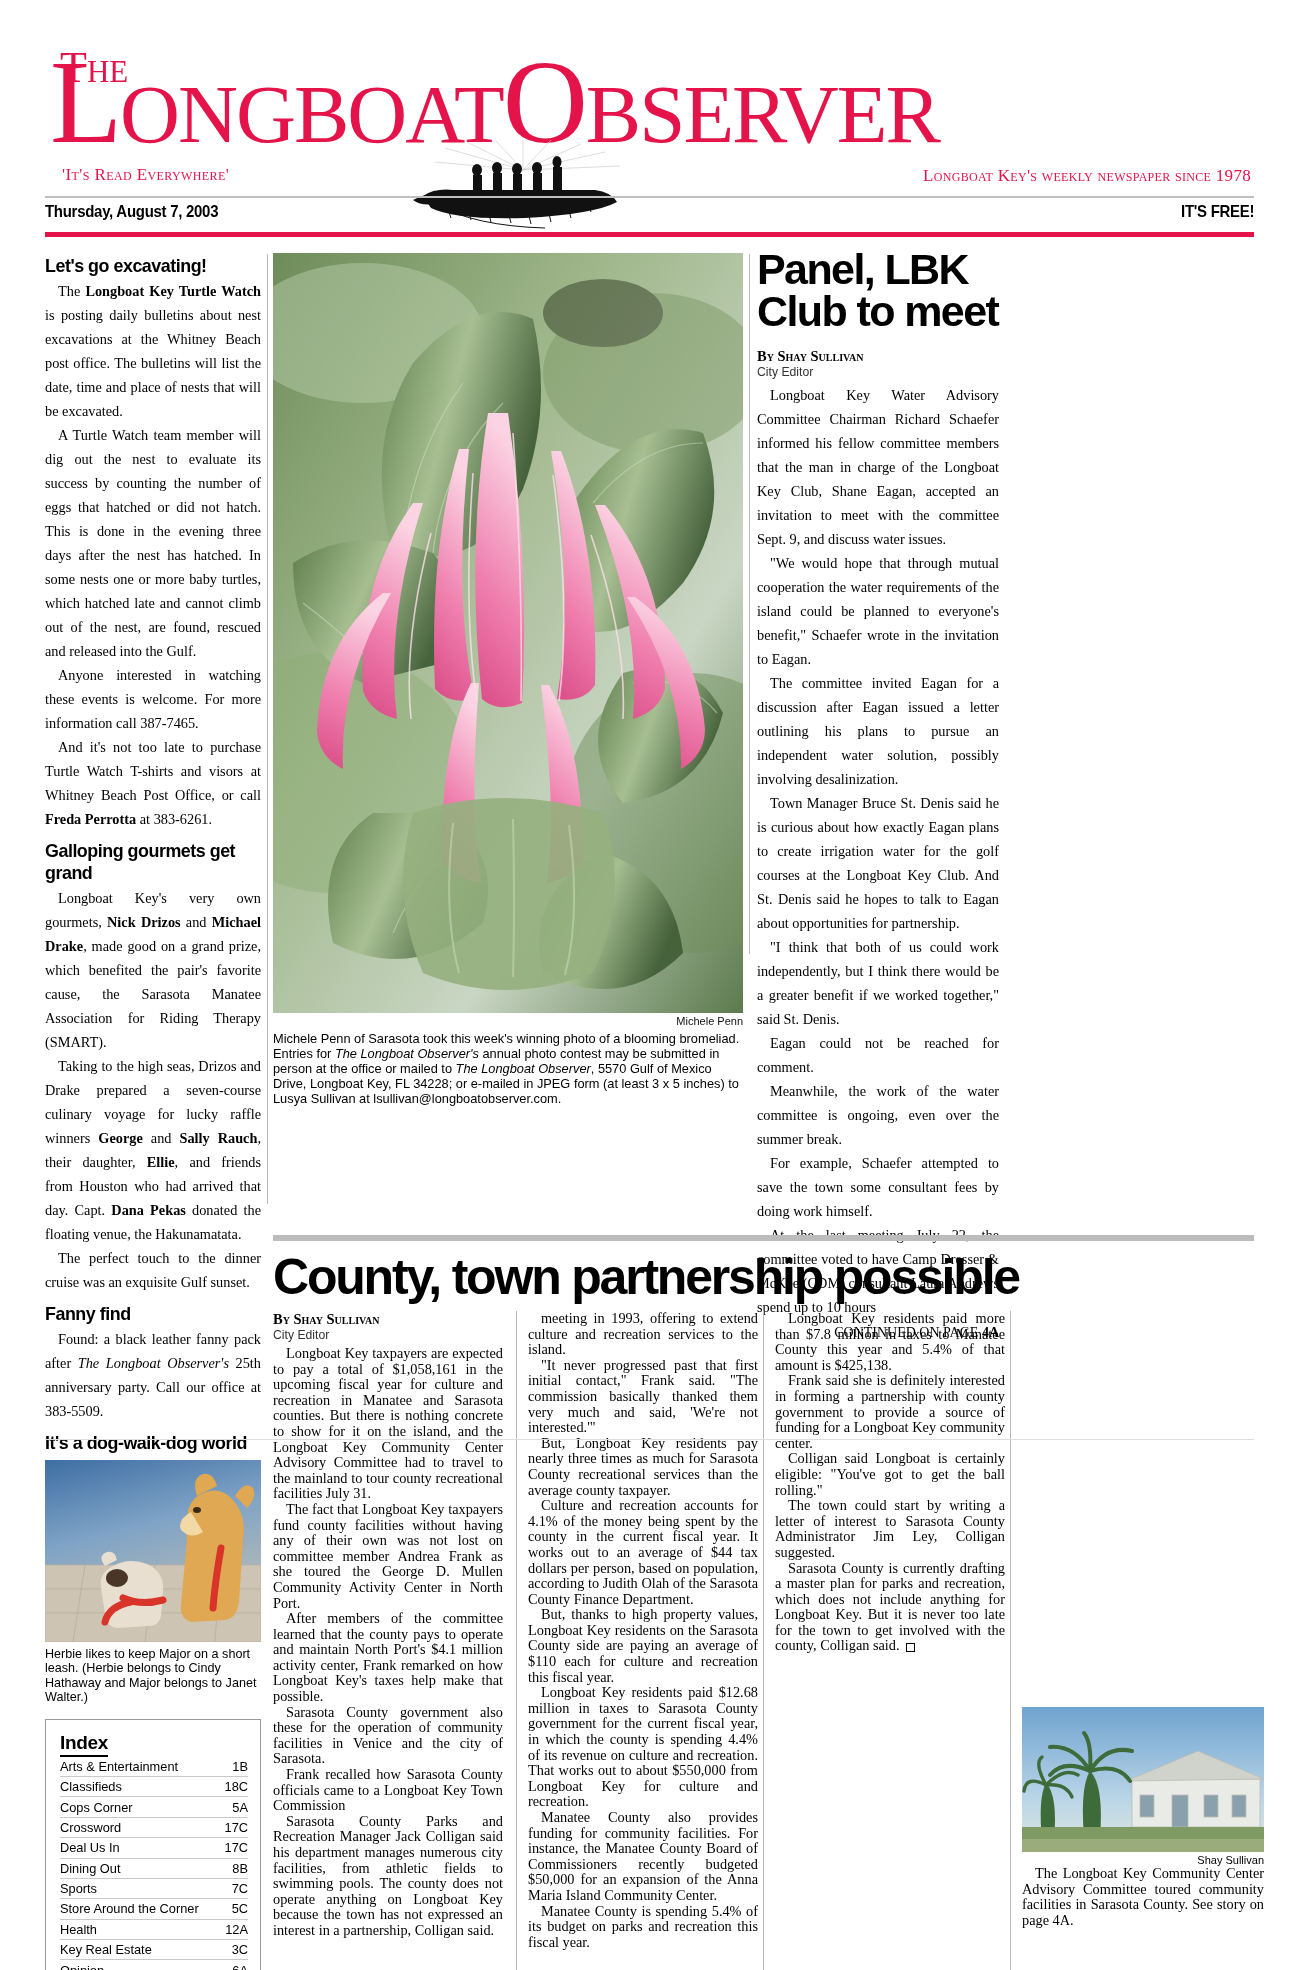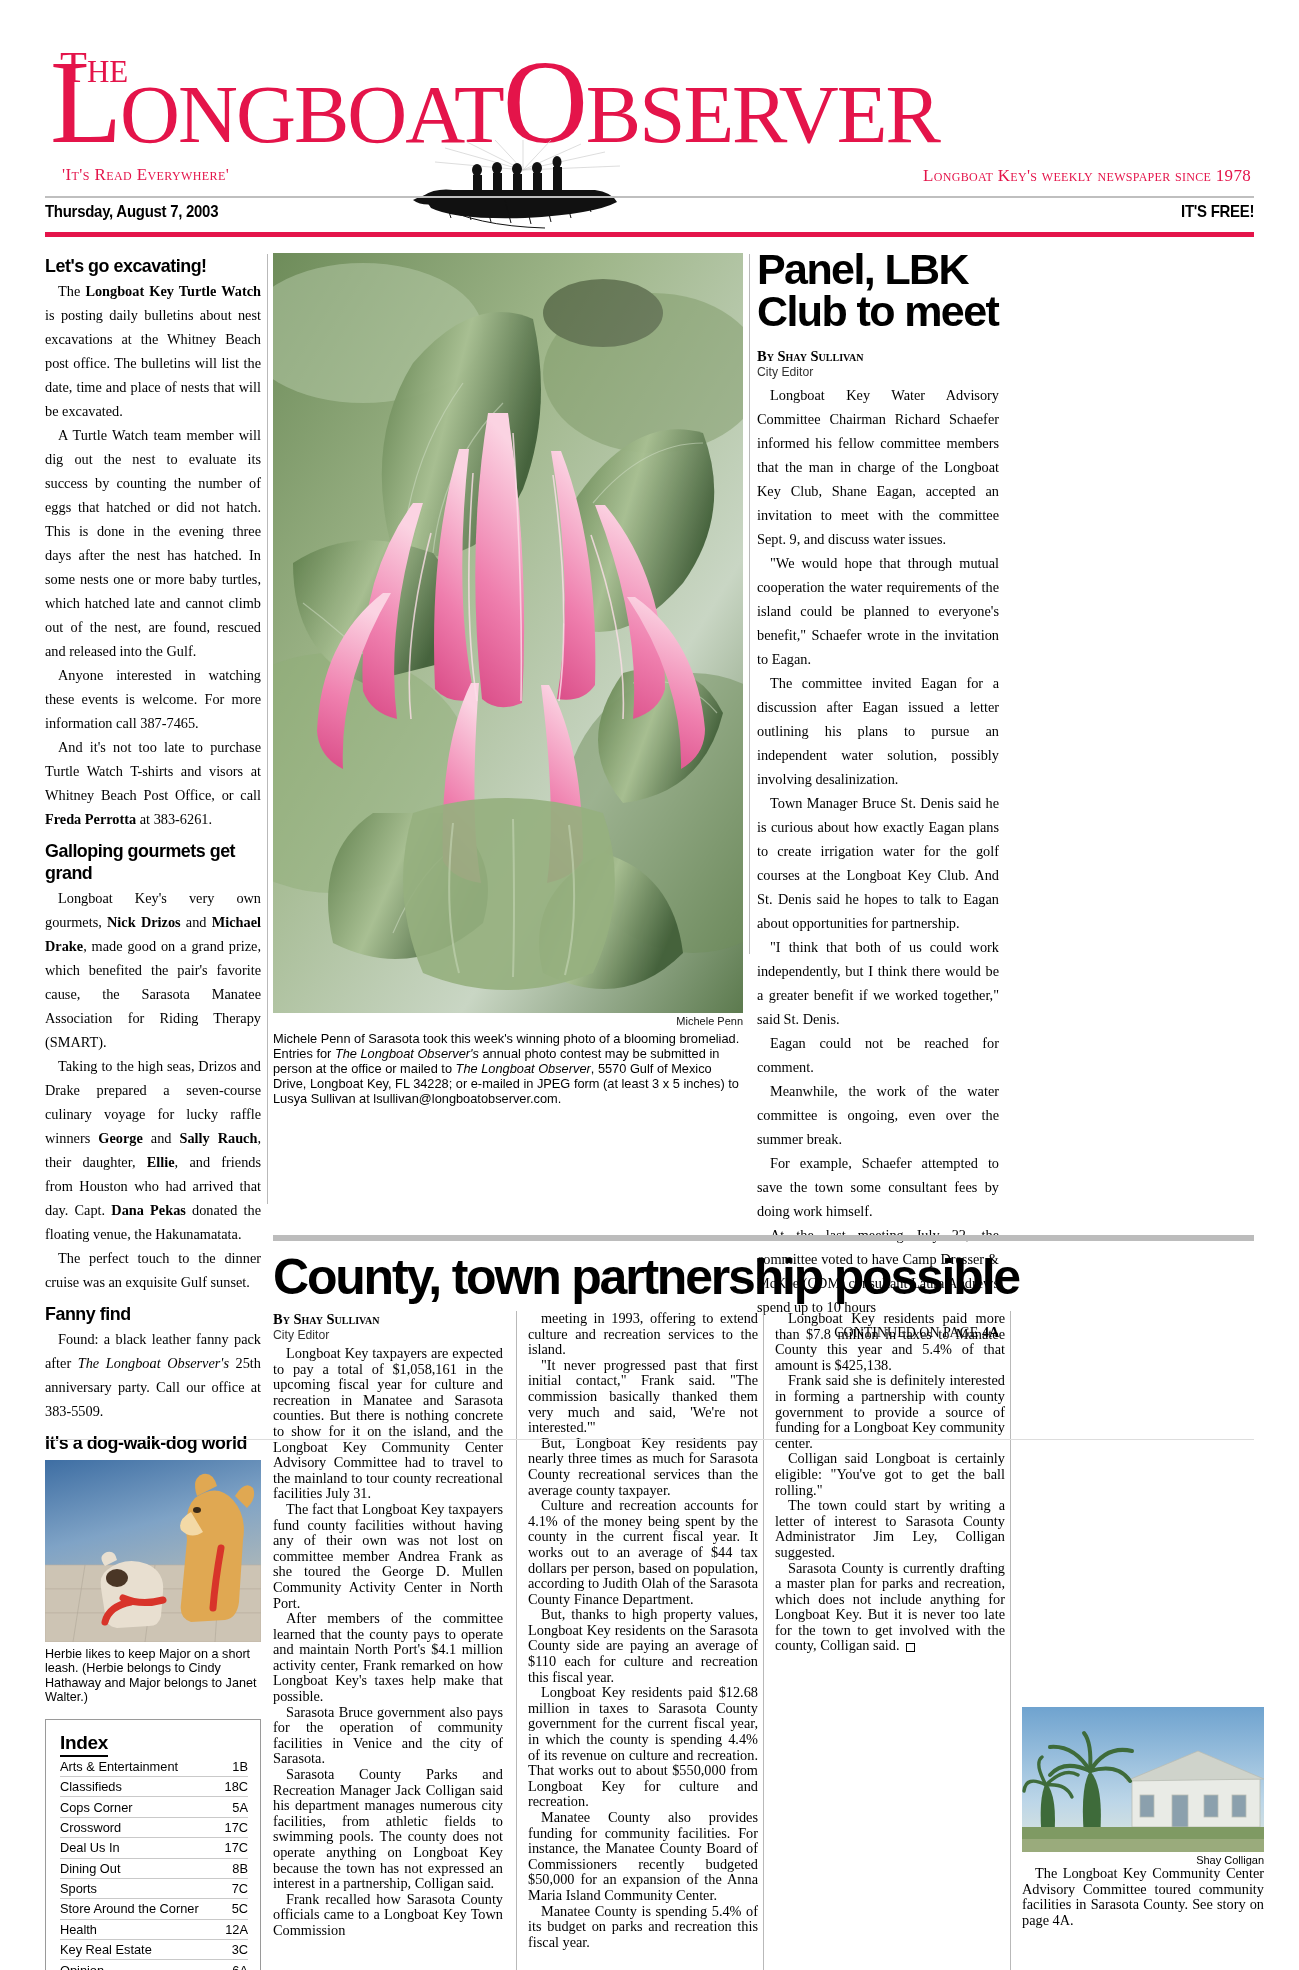--- a/index.html
+++ b/index.html
@@ -496,23 +496,23 @@
       <div class="vrule" style="left:490px; top:0; height:690px;"></div>
       <div class="vrule" style="left:737px; top:0; height:690px;"></div>
 
       <div class="b-col" style="left:0;">
         <div class="byline" style="margin-top:0;">By Shay Sullivan</div>
         <div class="bytitle">City Editor</div>
         <div id="c1">
             <p class="body">Longboat Key taxpayers are expected to pay a total of $1,058,161 in the upcoming fiscal year for culture and recreation in Manatee and Sarasota counties. But there is nothing concrete to show for it on the island, and the Longboat Key Community Center Advisory Committee had to travel to the mainland to tour county recreational facilities July 31.</p>
             <p class="body">The fact that Longboat Key taxpayers fund county facilities without having any of their own was not lost on committee member Andrea Frank as she toured the George D. Mullen Community Activity Center in North Port.</p>
             <p class="body">After members of the committee learned that the county pays to operate and maintain North Port's $4.1 million activity center, Frank remarked on how Longboat Key's taxes help make that possible.</p>
-            <p class="body">Sarasota Bruce government also pays for the operation of community facilities in Venice and the city of Sarasota.</p>
+            <p class="body">Sarasota County government also these for the operation of community facilities in Venice and the city of Sarasota.</p>
+            <p class="body">Frank recalled how Sarasota County officials came to a Longboat Key Town Commission</p>
             <p class="body">Sarasota County Parks and Recreation Manager Jack Colligan said his department manages numerous city facilities, from athletic fields to swimming pools. The county does not operate anything on Longboat Key because the town has not expressed an interest in a partnership, Colligan said.</p>
-            <p class="body">Frank recalled how Sarasota County officials came to a Longboat Key Town Commission</p>
           </div>
       </div>
 
       <div class="b-col" style="left:255px;">
         <div id="c2">
             <p class="body">meeting in 1993, offering to extend culture and recreation services to the island.</p>
             <p class="body">"It never progressed past that first initial contact," Frank said. "The commission basically thanked them very much and said, 'We're not interested.'"</p>
             <p class="body">But, Longboat Key residents pay nearly three times as much for Sarasota County recreational services than the average county taxpayer.</p>
             <p class="body">Culture and recreation accounts for 4.1% of the money being spent by the county in the current fiscal year. It works out to an average of $44 tax dollars per person, based on population, according to Judith Olah of the Sarasota County Finance Department.</p>
             <p class="body">But, thanks to high property values, Longboat Key residents on the Sarasota County side are paying an average of $110 each for culture and recreation this fiscal year.</p>
@@ -568,20 +568,20 @@
                 <path d="M24 78 q-20 -10 -22 6"></path>
                   <path d="M24 78 q-12 -22 -4 -28"></path>
                 <path d="M24 78 q18 -18 32 -10"></path>
                   <path d="M24 78 q20 -2 26 12"></path>
               </g>
             </g>
             <rect x="0" y="120" width="242" height="25" fill="#7f9a63"></rect>
             <rect x="0" y="132" width="242" height="13" fill="#9aab7c"></rect>
           </svg>
         </div>
-        <div class="ccredit">Shay Colligan</div>
+        <div class="ccredit">Shay Sullivan</div>
         <p class="ccapt">The Longboat Key Community Center Advisory Committee toured community facilities in Sarasota County. See story on page 4A.</p>
       </div>
     </div>
   </div>
 
   <div class="bottomline"></div>
 </div>
 
 </body></html>

